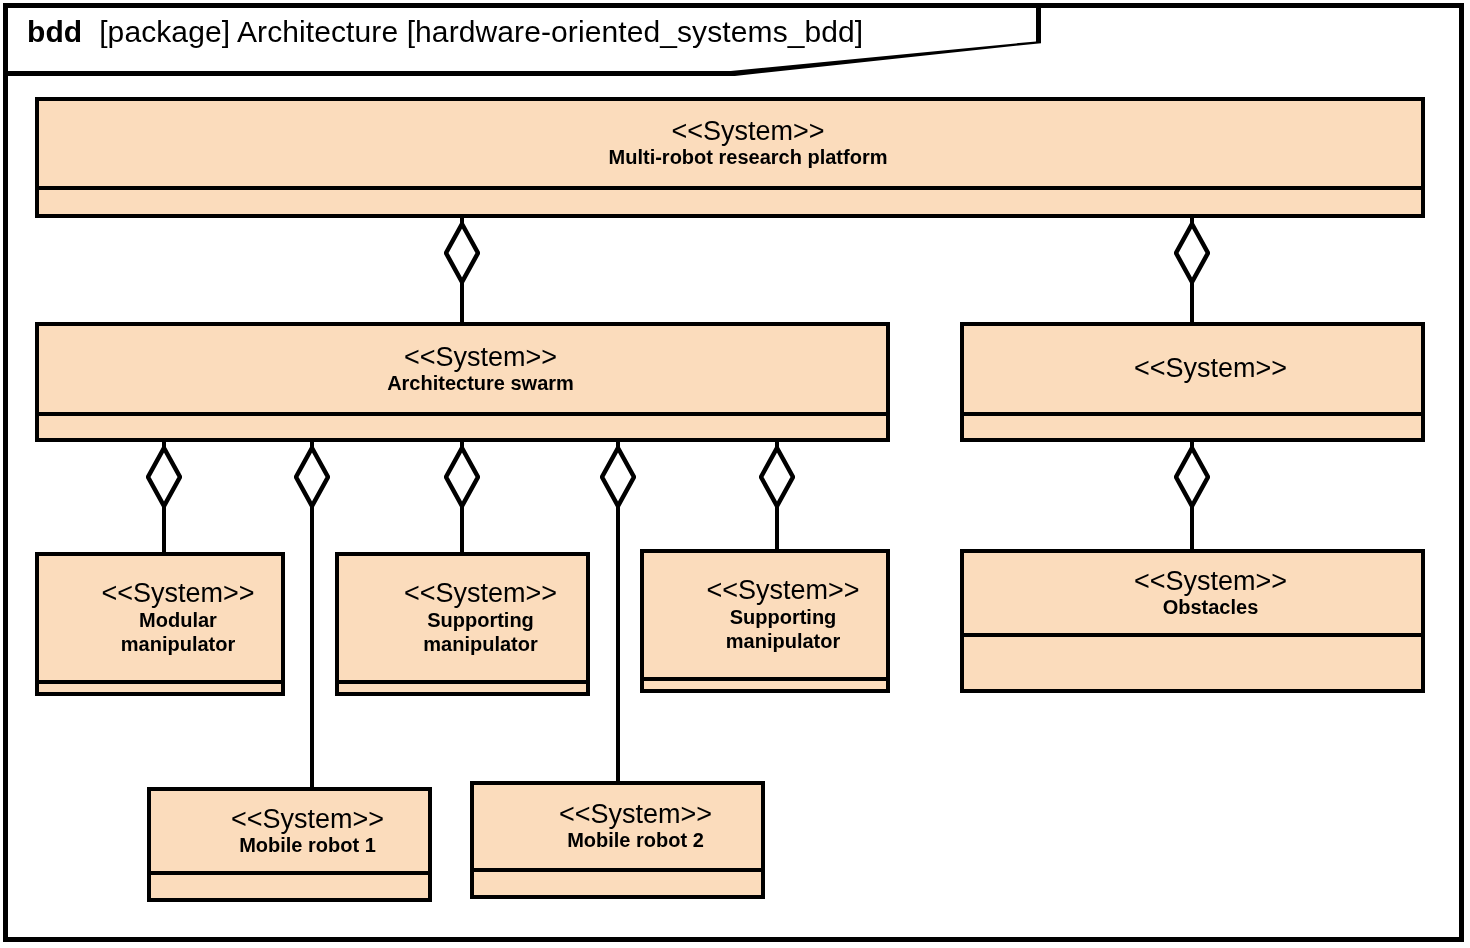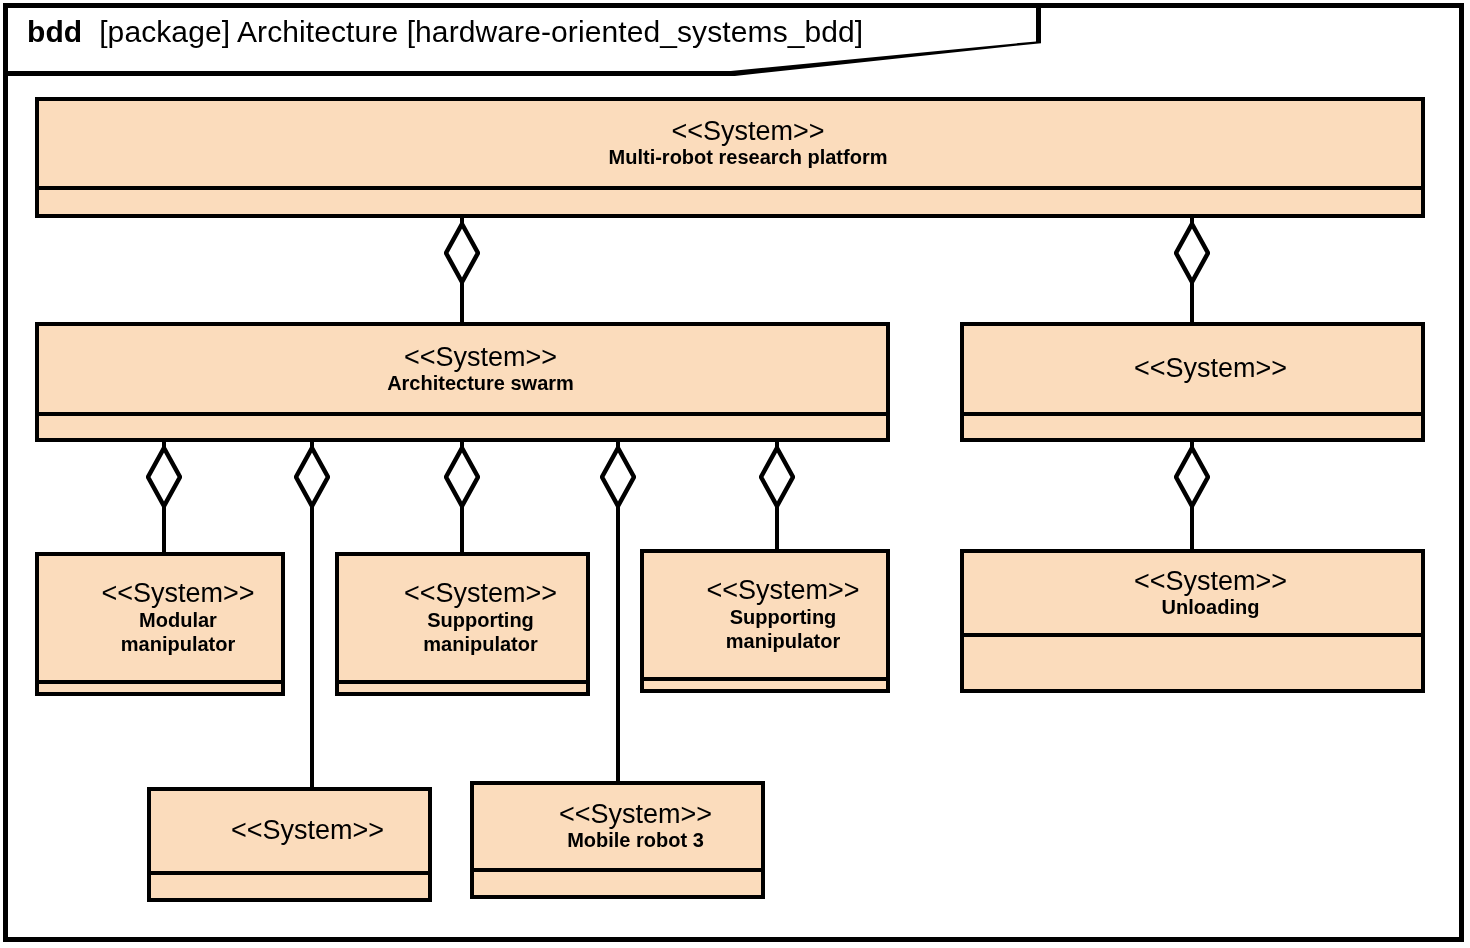--- a/index.html
+++ b/index.html
@@ -213,36 +213,37 @@
         <div>Supporting</div>
         <div>manipulator</div>
       </div>
     </div>
     <div class="compartment" style="height:12px;"></div>
   </div>
 
   <div class="block" style="left:960px; top:549px; width:465px; height:144px;">
     <div class="namebox">
       <div class="stereotype">&lt;&lt;System&gt;&gt;</div>
-      <div class="blockname">Unloading</div>
+      <div class="blockname">Obstacles</div>
     </div>
     <div class="compartment" style="height:56px;"></div>
   </div>
 
   <div class="block" style="left:147px; top:787px; width:285px; height:115px;">
     <div class="namebox">
       <div class="stereotype">&lt;&lt;System&gt;&gt;</div>
+      <div class="blockname">Mobile robot 1</div>
     </div>
     <div class="compartment" style="height:27px;"></div>
   </div>
 
   <div class="block" style="left:470px; top:781px; width:295px; height:118px;">
     <div class="namebox">
       <div class="stereotype">&lt;&lt;System&gt;&gt;</div>
-      <div class="blockname">Mobile robot 3</div>
+      <div class="blockname">Mobile robot 2</div>
     </div>
     <div class="compartment" style="height:27px;"></div>
   </div>
 
   <div class="diamond" style="left:444px; top:222px;">
     <svg viewBox="0 0 36 62">
         <polygon points="18,2 34,31 18,60 2,31" fill="#ffffff" stroke="#000000" stroke-width="4.5"></polygon>
       </svg>
   </div>
 

